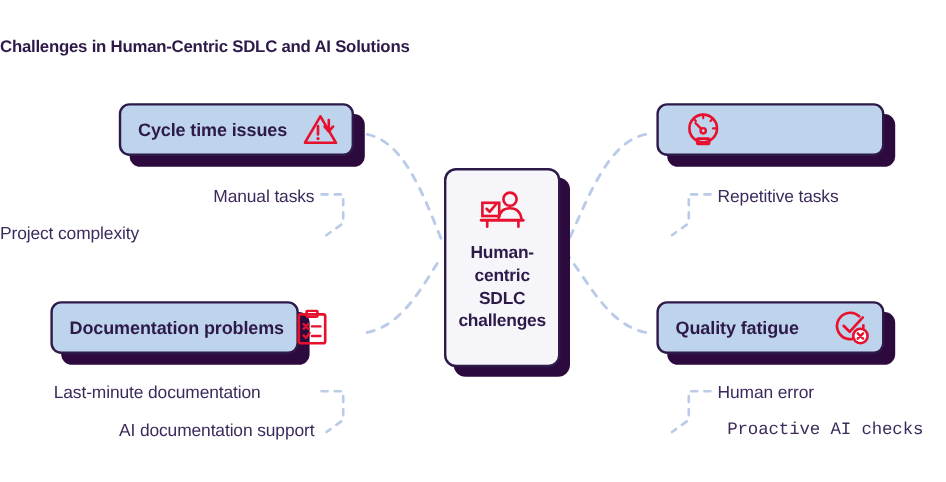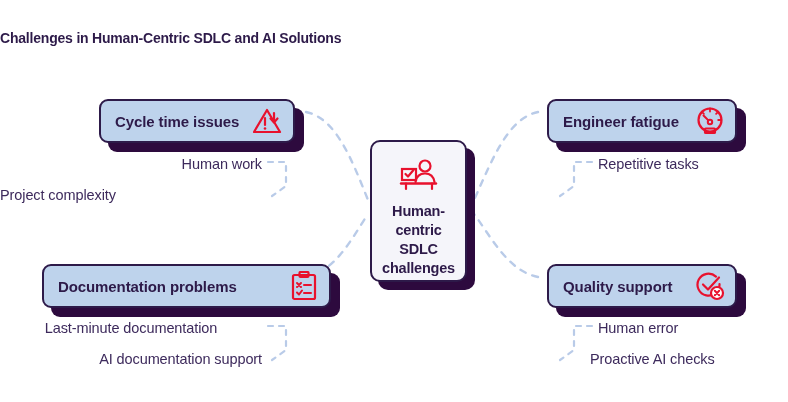--- a/index.html
+++ b/index.html
@@ -41,21 +41,20 @@
     left: 0;
     top: 0;
     width: 788px;
     height: 402px;
     pointer-events: none;
   }
 
   
   .branch {
     position: absolute;
-    margin-top: 13px;
   }
   .branch .shadow {
     position: absolute;
     left: 9px;
     top: 9px;
     width: 100%;
     height: 100%;
     background: #2d0a3e;
     border-radius: 9px;
     box-sizing: border-box;
@@ -86,31 +85,31 @@
     display: flex;
     align-items: center;
     justify-content: center;
     width: 30px;
     height: 30px;
     flex: 0 0 30px;
     margin-left: 8px;
   }
 
   .branch.b-cycle        { left: 99px;  top: 86px;  width: 196px; height: 44px; }
-  .branch.b-docs         { left: 42px;  top: 251px; width: 253px; height: 44px; padding-left: 36px; }
+  .branch.b-docs         { left: 42px;  top: 251px; width: 207px; height: 44px; }
   .branch.b-fatigue      { left: 547px; top: 86px;  width: 190px; height: 44px; }
   .branch.b-quality      { left: 547px; top: 251px; width: 190px; height: 44px; }
 
   
   .center {
     position: absolute;
     left: 370px;
     top: 140px;
     width: 97px;
-    height: 142px;
+    height: 166px;
   }
   .center .shadow {
     position: absolute;
     left: 8px;
     top: 8px;
     width: 100%;
     height: 100%;
     background: #2d0a3e;
     border-radius: 10px;
   }
@@ -158,21 +157,21 @@
   }
 
   .s-l1 { left: 0;   top: 156px; width: 262px; text-align: right; }
   .s-l2 { left: 0;   top: 187px; width: 262px; text-align: left; }
   .s-l3 { left: 0;   top: 320px; width: 262px; text-align: center; }
   .s-l4 { left: 0;   top: 351px; width: 262px; text-align: right; }
 
   .s-r1 { left: 598px; top: 156px; }
   .s-r2 { left: 598px; top: 187px; }
   .s-r3 { left: 598px; top: 320px; }
-  .s-r4 { left: 590px; top: 351px; }
+  .s-r4 { left: 606px; top: 351px; font-family: Liberation Mono, monospace; }
 </style>
 </head>
 <body>
 
 <div id="canvas">
 
   <div class="title">Challenges in Human-Centric SDLC and AI Solutions</div>
 
   <svg class="connectors" width="788" height="402" viewBox="0 0 788 402" xmlns="http://www.w3.org/2000/svg">
     <g fill="none" stroke="#b9cbe8" stroke-width="2.4" stroke-linecap="round" stroke-dasharray="6 7">
@@ -227,40 +226,39 @@
           <path d="M6 21.5 L8 23.5 L11 19.5" fill="none" stroke="#e8112d" stroke-width="2" stroke-linecap="round" stroke-linejoin="round"></path>
           <line x1="13" y1="22" x2="20" y2="22" stroke="#e8112d" stroke-width="2" stroke-linecap="round"></line>
         </svg>
       </span>
     </div>
   </div>
 
   <div class="branch b-fatigue">
     <div class="shadow"></div>
     <div class="card">
-      <span class="card-label">Engineer fatigue</span>
       <span class="card-icon">
         <svg width="30" height="28" viewBox="0 0 30 28" xmlns="http://www.w3.org/2000/svg">
           <circle cx="15" cy="13" r="11.5" fill="none" stroke="#e8112d" stroke-width="2.2"></circle>
           <circle cx="15" cy="15" r="2.2" fill="none" stroke="#e8112d" stroke-width="2"></circle>
           <line x1="13.4" y1="13.4" x2="8.5" y2="8.5" stroke="#e8112d" stroke-width="2" stroke-linecap="round"></line>
           <line x1="15" y1="1.5" x2="15" y2="4.5" stroke="#e8112d" stroke-width="1.8" stroke-linecap="round"></line>
           <line x1="6.8" y1="4.8" x2="8.9" y2="6.9" stroke="#e8112d" stroke-width="1.8" stroke-linecap="round"></line>
           <line x1="23.2" y1="4.8" x2="21.1" y2="6.9" stroke="#e8112d" stroke-width="1.8" stroke-linecap="round"></line>
           <line x1="25.8" y1="13" x2="23.2" y2="13" stroke="#e8112d" stroke-width="1.8" stroke-linecap="round"></line>
           <rect x="10" y="21.5" width="10" height="4.5" rx="0.8" fill="none" stroke="#e8112d" stroke-width="2.2"></rect>
         </svg>
       </span>
     </div>
   </div>
 
   <div class="branch b-quality">
     <div class="shadow"></div>
     <div class="card">
-      <span class="card-label">Quality support</span>
+      <span class="card-label">Quality fatigue</span>
       <span class="card-icon">
         <svg width="30" height="29" viewBox="0 0 30 29" xmlns="http://www.w3.org/2000/svg">
           <path d="M24.5 12 A11 11 0 1 1 21 4.6" fill="none" stroke="#e8112d" stroke-width="2.2" stroke-linecap="round"></path>
           <path d="M8 12.5 L13 17.5 L24 5.5" fill="none" stroke="#e8112d" stroke-width="2.2" stroke-linecap="round" stroke-linejoin="round"></path>
           <circle cx="22" cy="21" r="6" fill="#ffffff" stroke="#e8112d" stroke-width="2.2"></circle>
           <path d="M19.8 18.8 L24.2 23.2 M24.2 18.8 L19.8 23.2" stroke="#e8112d" stroke-width="2" stroke-linecap="round"></path>
         </svg>
       </span>
     </div>
   </div>
@@ -276,21 +274,21 @@
           <path d="M6.5 16 L9 18.5 L14.5 12" fill="none" stroke="#e8112d" stroke-width="2.2" stroke-linecap="round" stroke-linejoin="round"></path>
           <line x1="2" y1="25.5" x2="37" y2="25.5" stroke="#e8112d" stroke-width="2.4" stroke-linecap="round"></line>
           <line x1="7" y1="25.5" x2="7" y2="31" stroke="#e8112d" stroke-width="2.2" stroke-linecap="round"></line>
           <line x1="33" y1="25.5" x2="33" y2="31" stroke="#e8112d" stroke-width="2.2" stroke-linecap="round"></line>
         </svg>
       </span>
       <span class="center-label">Human-centric SDLC challenges</span>
     </div>
   </div>
 
-  <div class="sub s-l1">Human work</div>
+  <div class="sub s-l1">Manual tasks</div>
   <div class="sub s-l2">Project complexity</div>
 
   <div class="sub s-l3">Last-minute documentation</div>
   <div class="sub s-l4">AI documentation support</div>
 
   <div class="sub s-r1">Repetitive tasks</div>
 
   <div class="sub s-r3">Human error</div>
   <div class="sub s-r4">Proactive AI checks</div>
 

